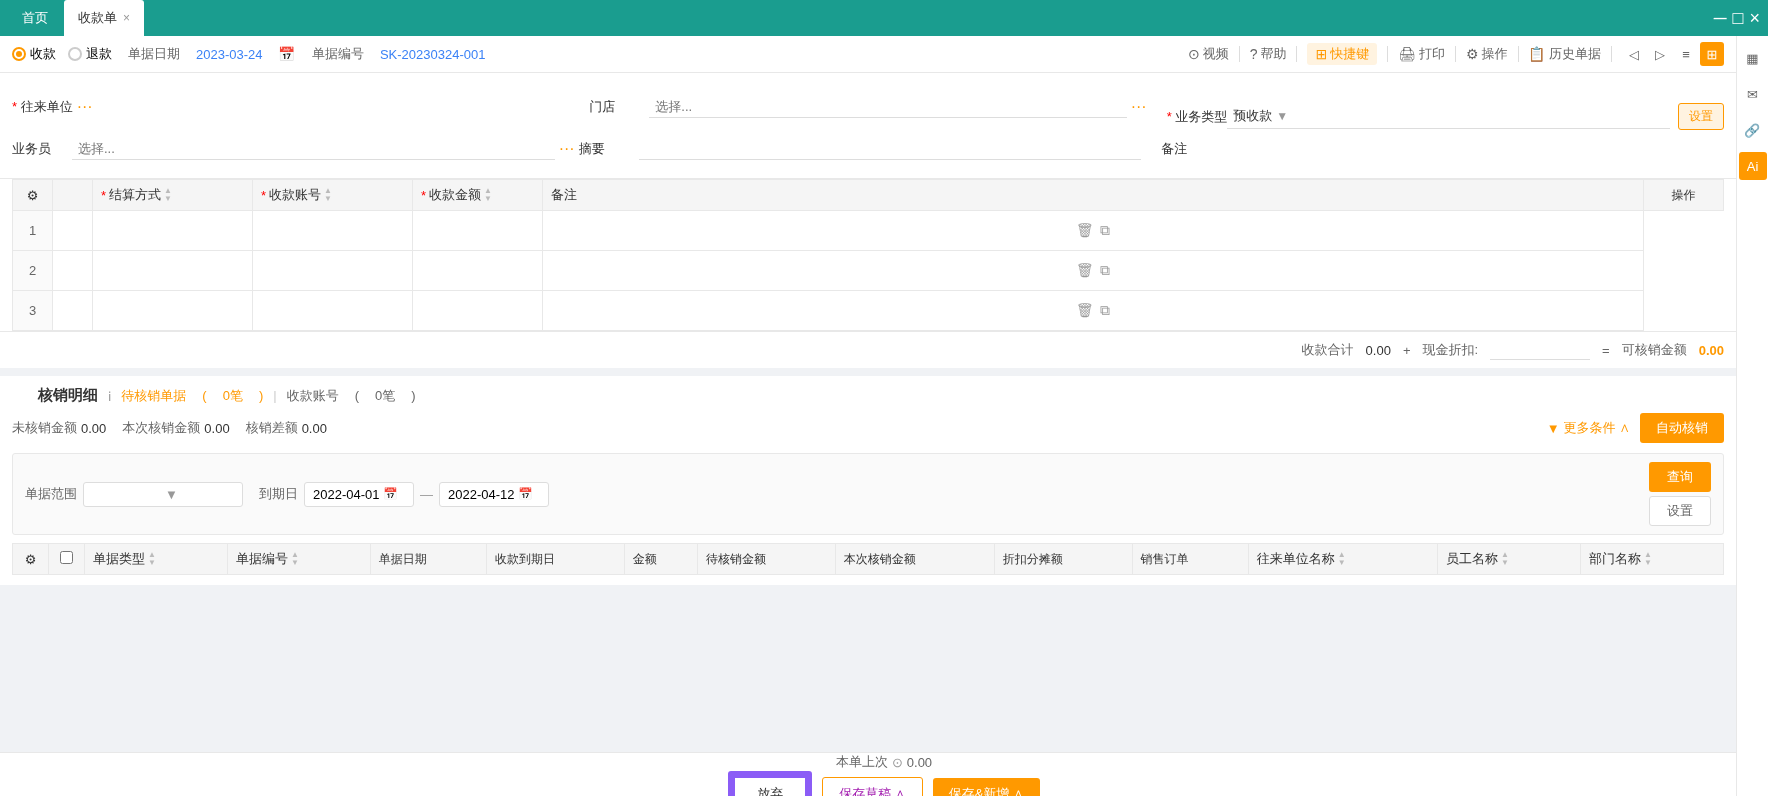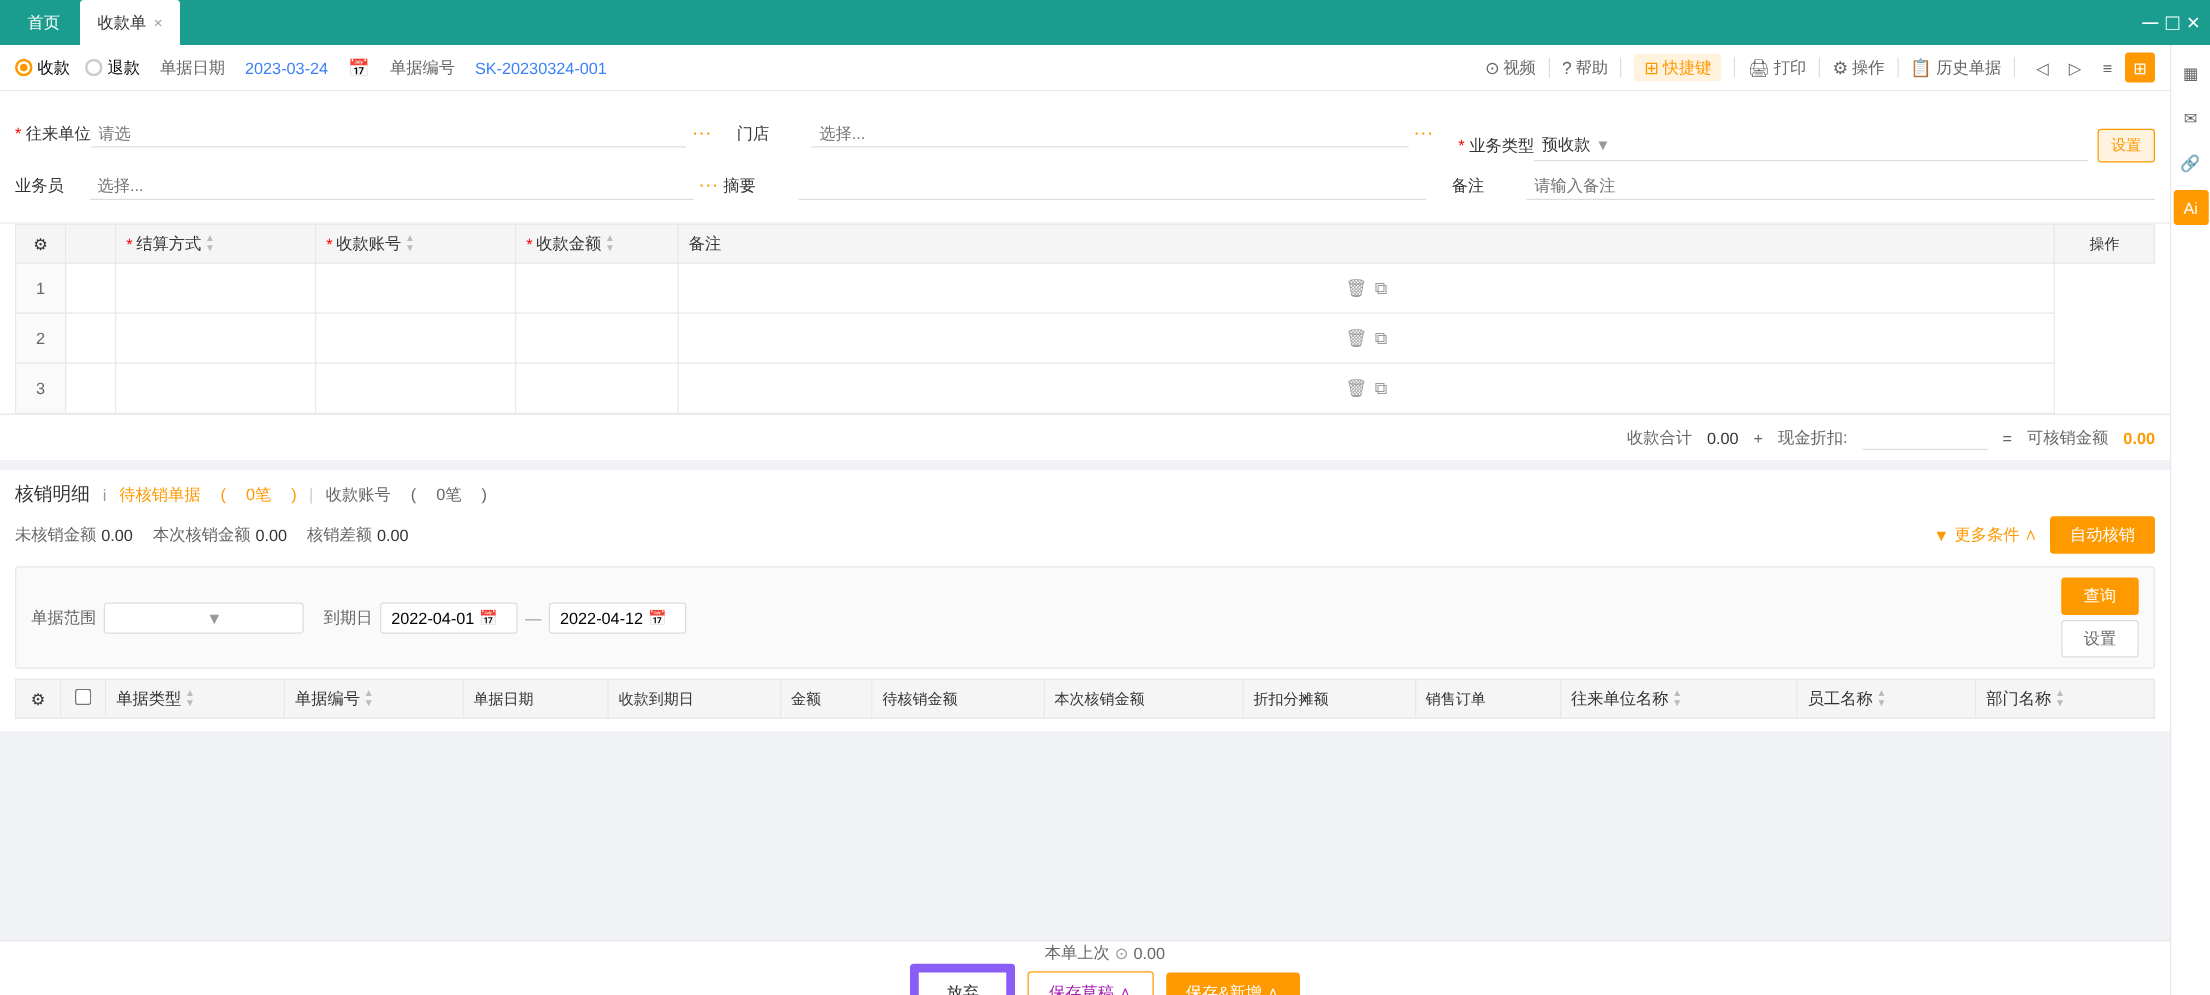--- a/index.html
+++ b/index.html
@@ -94,21 +94,21 @@
       border: none; border-bottom: 1px solid #ddd; width: 100px; outline: none;
       padding: 2px 6px; text-align: right;
     }
 
     
     .section-sep { height: 8px; background: #f0f2f5; }
 
     
     .verify-section { background: #fff; padding: 10px 12px; }
     .verify-header { display: flex; align-items: center; gap: 10px; margin-bottom: 8px; }
-    .verify-title { font-size: 15px; font-weight: 400; color: #333; }
+    .verify-title { font-size: 15px; font-weight: 700; color: #333; margin-left: 26px; }
     .verify-info-icon { color: #999; cursor: pointer; }
     .verify-tab { display: flex; align-items: center; gap: 16px; color: #f90; cursor: pointer; font-size: 13px; }
     .verify-tab-sep { color: #ccc; }
     .verify-stats { display: flex; align-items: center; gap: 16px; margin-bottom: 10px; }
     .verify-stat { display: flex; align-items: center; gap: 4px; }
     .verify-stat-label { color: #666; }
     .verify-stat-value { color: #333; font-weight: 500; }
     .verify-actions-right { margin-left: auto; display: flex; align-items: center; gap: 10px; }
     .filter-btn { display: flex; align-items: center; gap: 4px; color: #f90; cursor: pointer; font-size: 12px; }
     .auto-btn {
@@ -268,21 +268,20 @@
         <div class="view-btn">≡</div>
         <div class="view-btn active">⊞</div>
       </div>
     </div>
   </div>
 
   <div class="form-area">
     <div class="form-row">
       <div class="form-field" style="flex:2;margin-right:20px;">
         <span class="form-label required">往来单位</span>
-        <input class="form-input" type="text" placeholder="请选" style="">
         <span class="form-more">···</span>
       </div>
       <div class="form-field" style="flex:2;margin-right:20px;">
         <span class="form-label">门店</span>
         <input class="form-input" type="text" placeholder="选择..." style="">
         <span class="form-more">···</span>
       </div>
       <div class="form-field" style="flex:2;margin-top:20px;">
         <span class="form-label required">业务类型</span>
         <div class="form-select-btn">
@@ -297,21 +296,20 @@
         <span class="form-label">业务员</span>
         <input class="form-input" type="text" placeholder="选择..." style="">
         <span class="form-more">···</span>
       </div>
       <div class="form-field" style="flex:2;margin-right:20px;">
         <span class="form-label">摘要</span>
         <input class="form-input" type="text" placeholder="" style="">
       </div>
       <div class="form-field" style="flex:2;">
         <span class="form-label">备注</span>
-        <input class="form-input" type="text" placeholder="请输入备注" style="">
       </div>
     </div>
   </div>
 
   <div class="table-area">
     <table class="data-table">
       <colgroup>
         <col style="width:40px">
         <col style="width:40px">
         <col style="width:160px">

